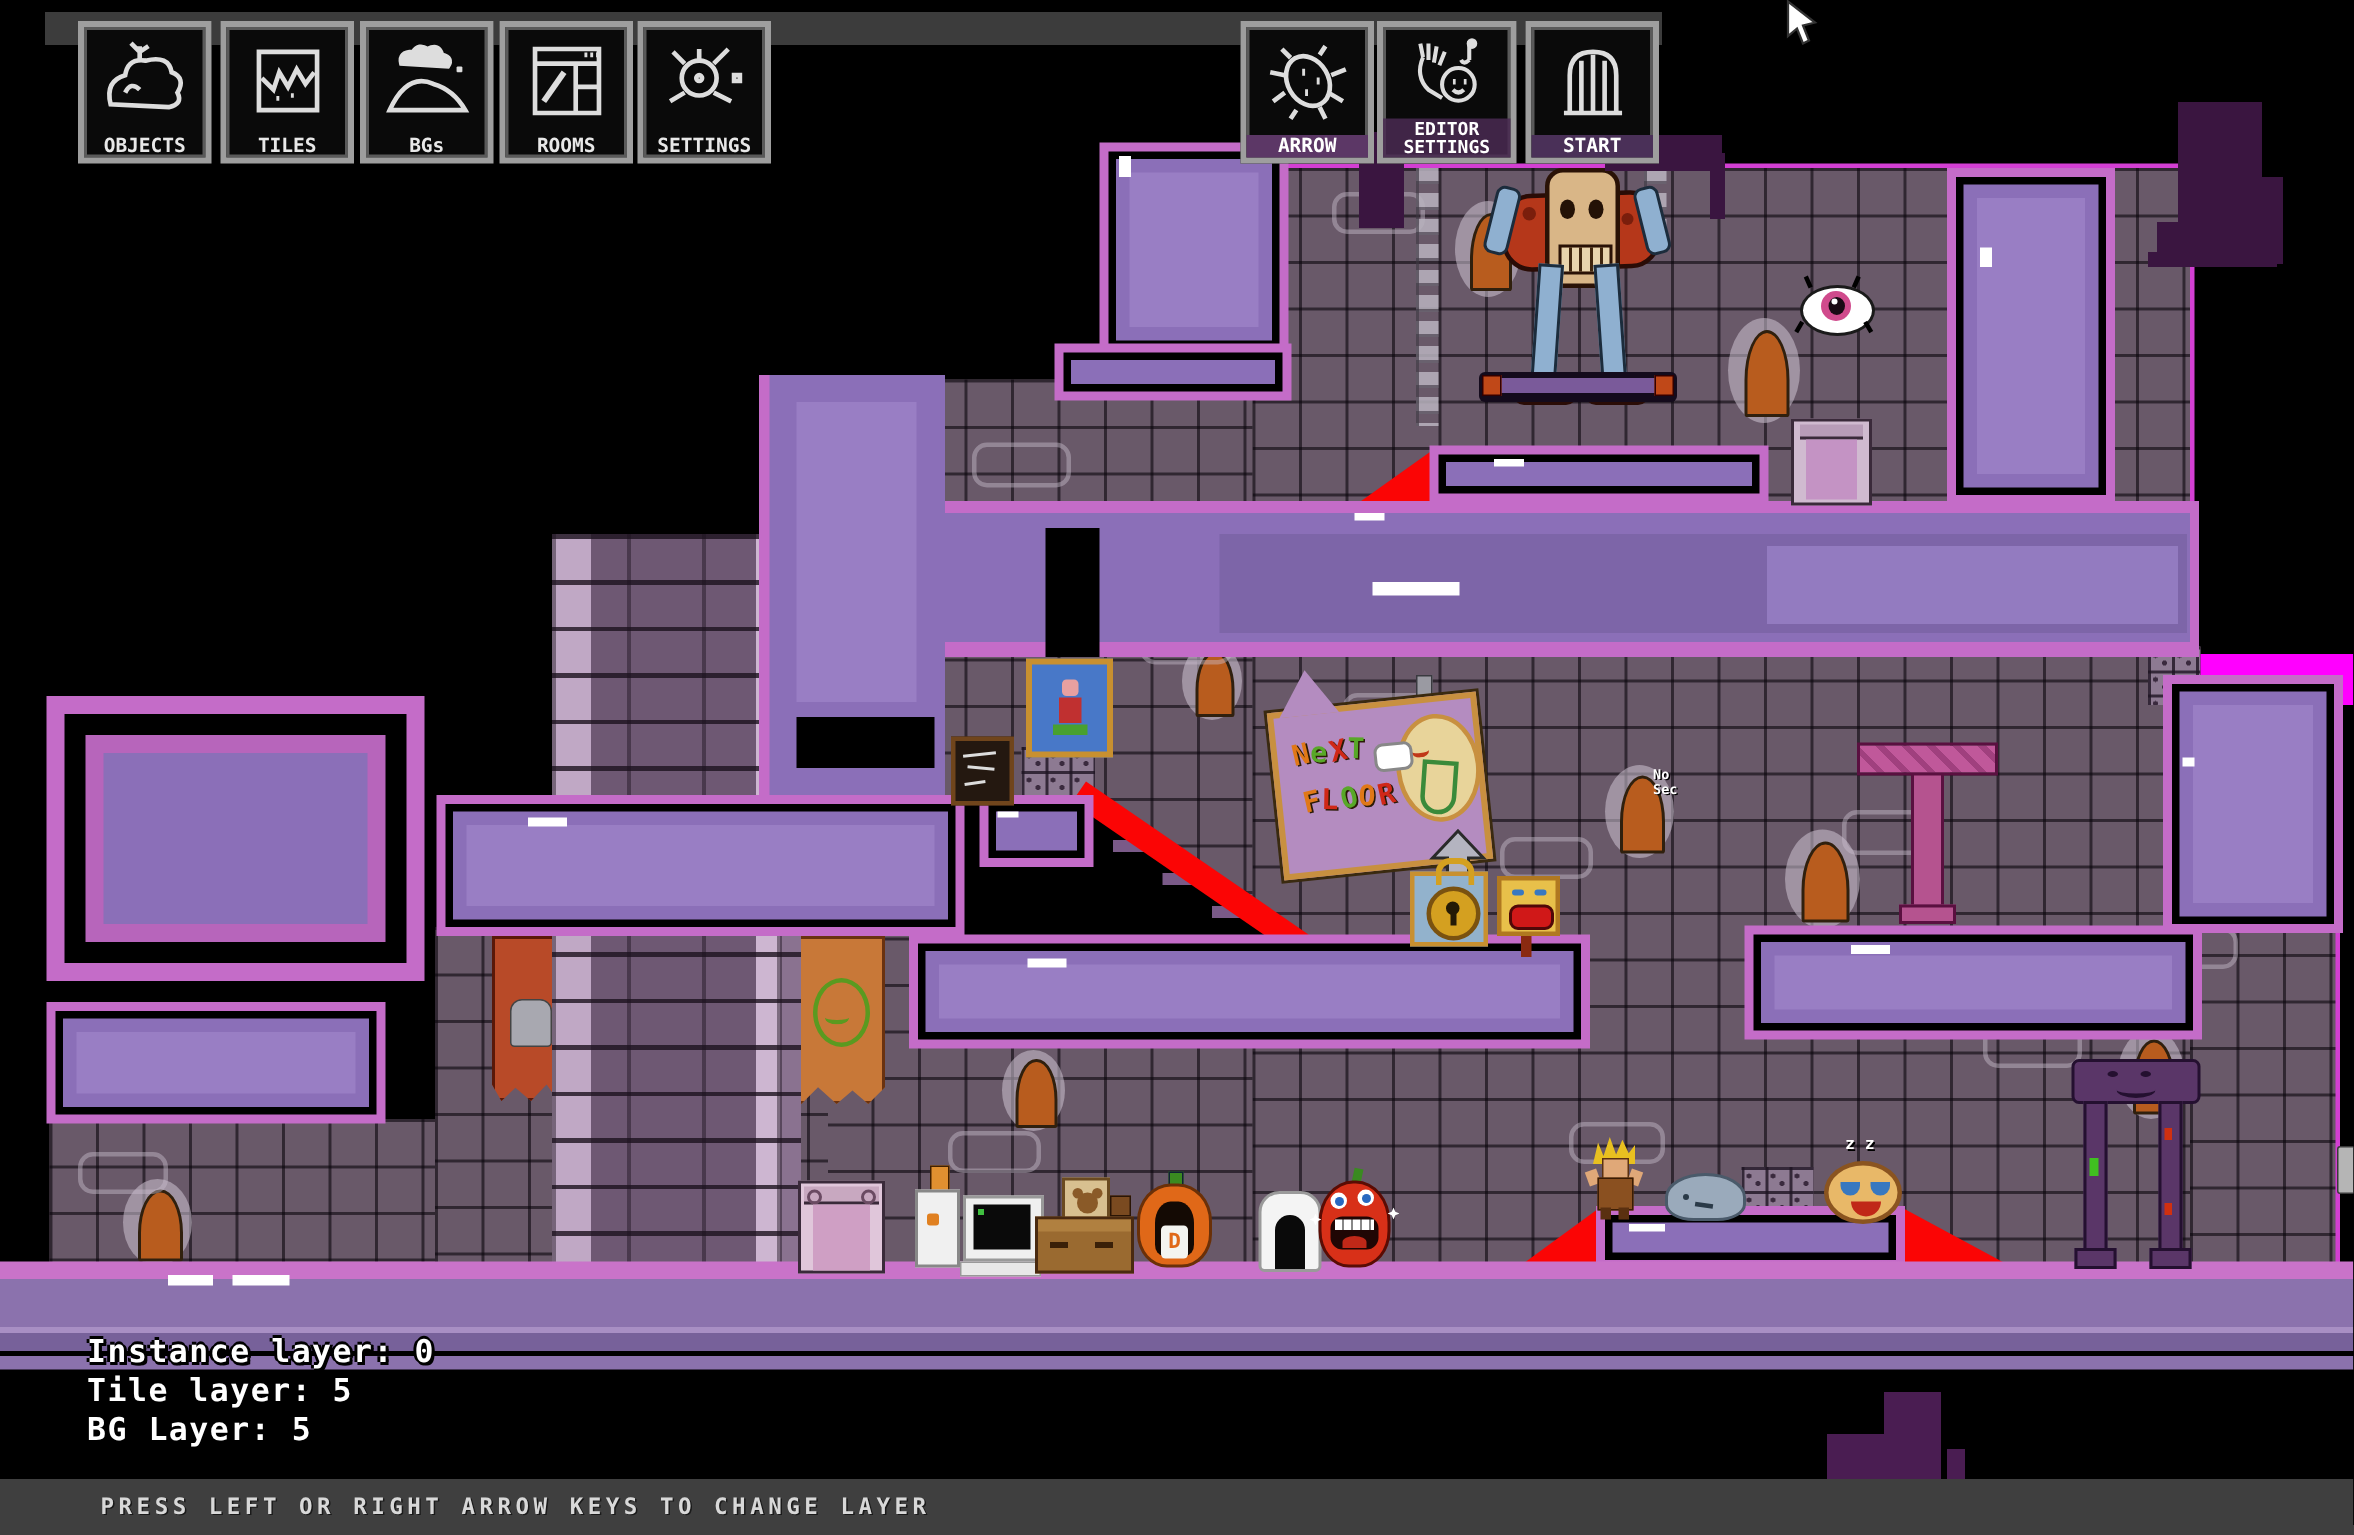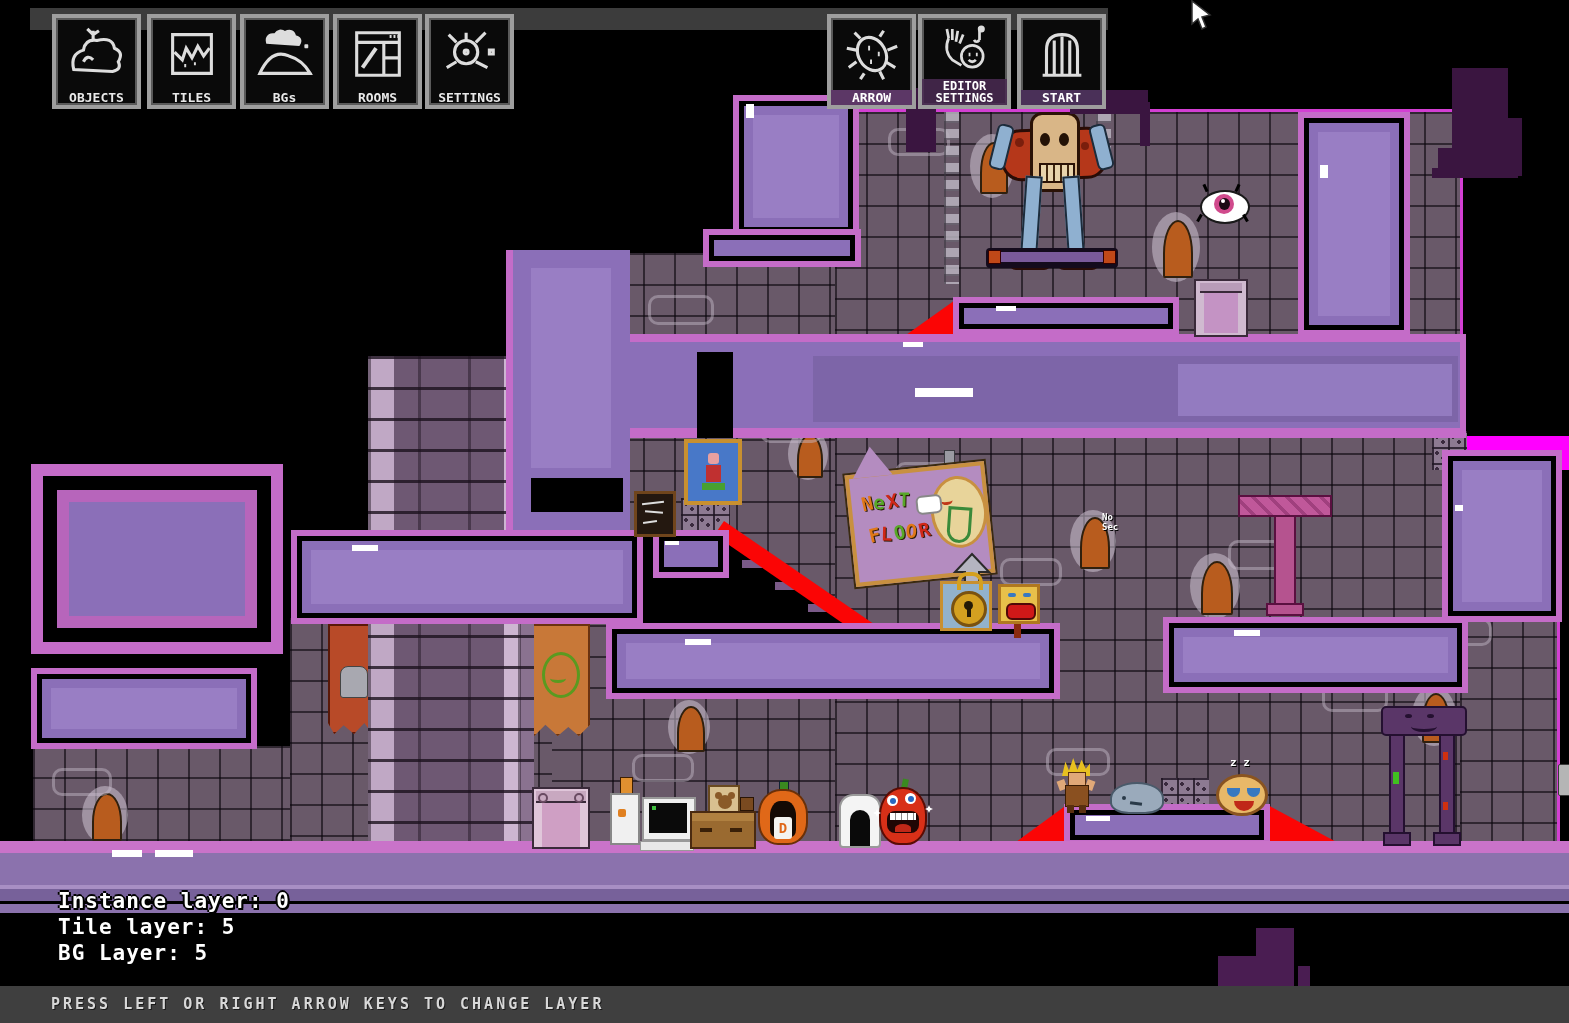--- a/index.html
+++ b/index.html
@@ -52,21 +52,21 @@
   .tbtn svg{position:absolute;top:5px;left:50%;transform:translateX(-50%);}
   .tlabel{position:relative;width:100%;text-align:center;font-weight:bold;font-size:13px;
     line-height:13px;color:#e8e8e8;padding:1px 0;letter-spacing:0px;white-space:pre-line;}
   .tbtn.dim{border-color:#555;box-shadow:inset 0 0 0 2px #333;background:#0d0d0d;}
   .tbtn.dim .tlabel{color:#6e6e6e;background:#4a2a52;}
   .plate{background:#5c3766;}
   
   .hudline{position:absolute;left:58px;color:#fff;font-weight:bold;font-size:21px;
     text-shadow:2px 0 #000,-2px 0 #000,0 2px #000,0 -2px #000,2px 2px #000;letter-spacing:1px;}
   .footerbar{position:absolute;left:0;right:0;bottom:0;height:37px;background:#3f3f3f;}
-  .footertext{position:absolute;left:51px;top:9px;color:#d8d8d8;font-weight:bold;font-size:15px;
+  .footertext{position:absolute;left:67px;top:9px;color:#d8d8d8;font-weight:bold;font-size:15px;
     letter-spacing:3px;text-shadow:1px 1px #1a1a1a;}
   .pline{position:absolute;background:#d33fd3;}
   .sprite{position:absolute;}
   .nfword{font-weight:bold;font-size:19px;letter-spacing:1px;line-height:20px;
     text-shadow:1px 1px #2a1a06;}
 </style>
 </head>
 <body>
 
 <div id="stage">

